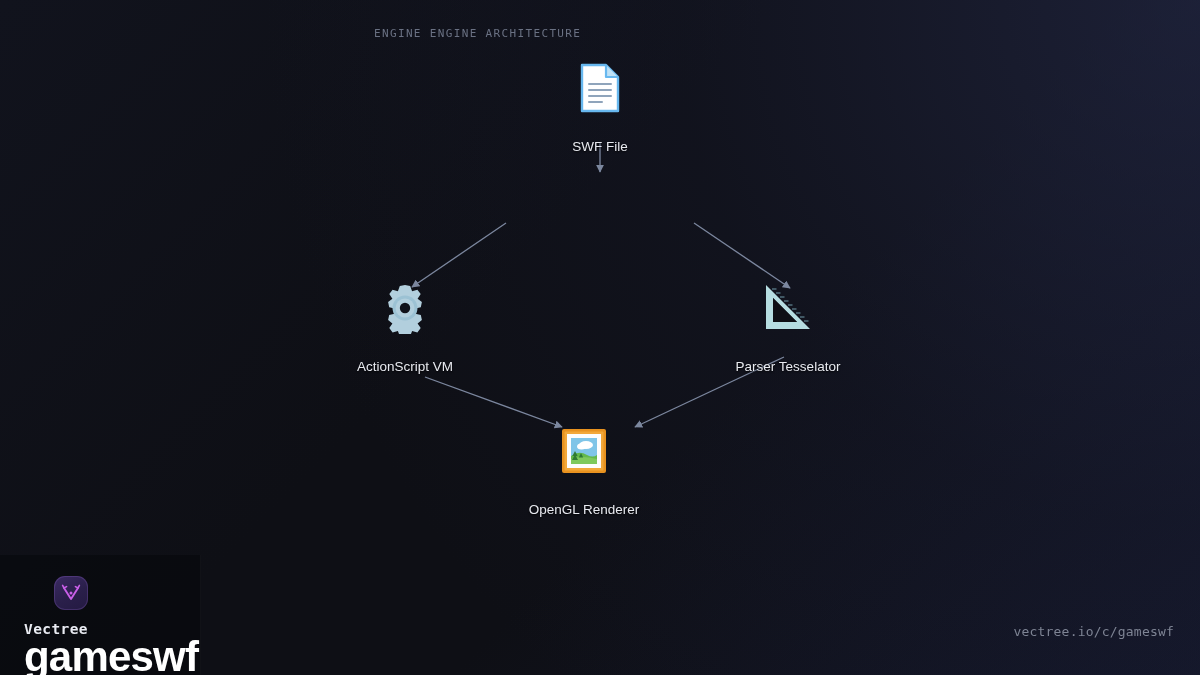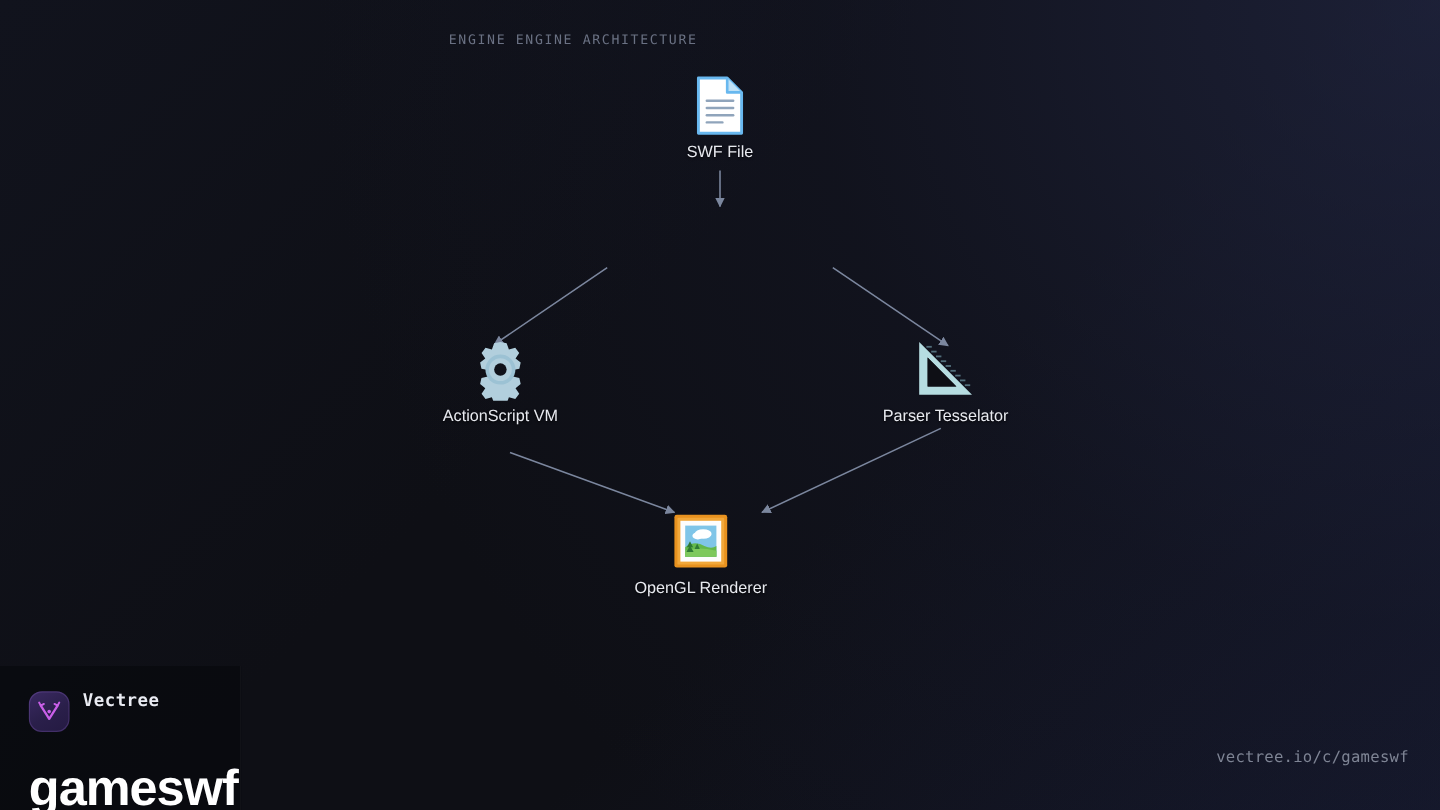--- a/index.html
+++ b/index.html
@@ -55,52 +55,53 @@
     margin-left: -100px;
     text-align: center;
   }
   .node .glyph {
     height: 62px;
     display: flex;
     align-items: center;
     justify-content: center;
   }
   .node .label {
-    margin-top: 0;
+    margin-top: 20px;
     font-size: 13.5px;
     color: #e8eaf0;
     white-space: nowrap;
     text-shadow: 0 1px 2px rgba(0,0,0,0.85);
   }
 
   #node-swf       { left: 600px; top: 57px; }
   #node-parser    { left: 600px; top: 163px; }
-  #node-vm        { left: 417px; top: 277px; }
+  #node-vm        { left: 405px; top: 277px; }
   #node-tess      { left: 788px; top: 277px; }
   #node-renderer  { left: 584px; top: 420px; }
 
   
   .footer-panel {
     position: absolute;
     left: 0;
     bottom: 0;
     width: 200px;
     height: 120px;
     background: rgba(6,7,11,0.55);
     border-right: 1px solid rgba(255,255,255,0.035);
     pointer-events: none;
   }
 
   .brand-row {
     position: absolute;
     left: 24px;
     top: 576px;
     display: flex;
-    align-items: flex-start;
+    align-items: flex-end;
     gap: 11px;
+    flex-direction: column;
   }
   .brand-logo {
     width: 34px;
     height: 34px;
     border-radius: 11px;
     background: linear-gradient(150deg, #3b2a63 0%, #2a1f4a 55%, #241a42 100%);
     box-shadow: inset 0 0 0 1px rgba(170,120,230,0.22);
     display: flex;
     align-items: center;
     justify-content: center;

